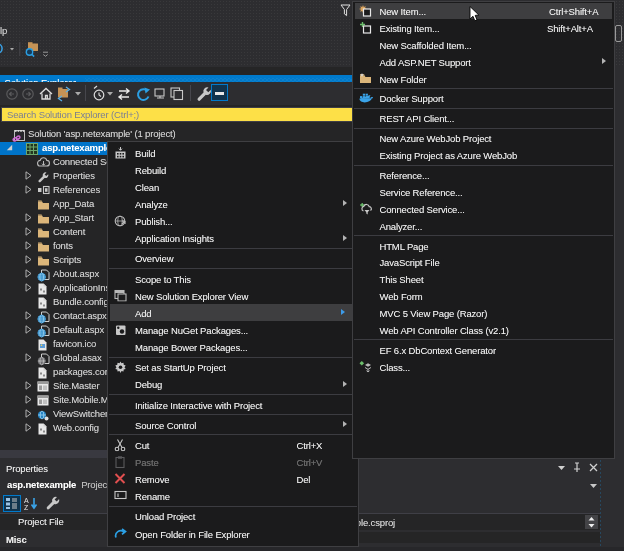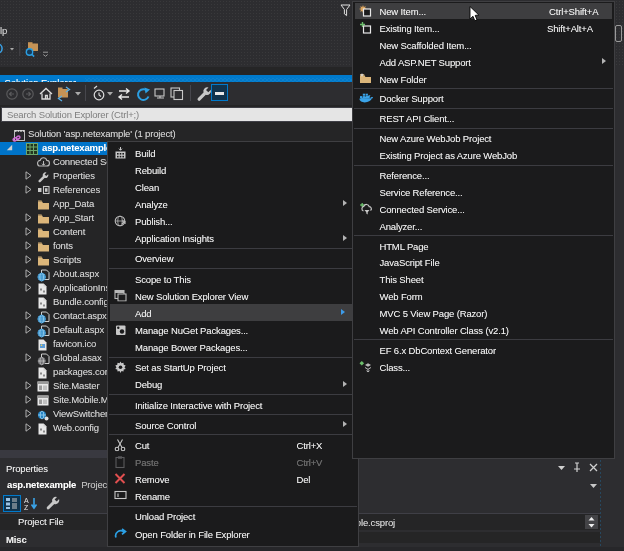--- a/index.html
+++ b/index.html
@@ -11,21 +11,21 @@
   .abs{position:absolute;}
   .tex{background-image:radial-gradient(circle,rgba(255,255,255,0.055) 0.7px,transparent 0.8px);background-size:3px 3px;}
   
   #sepanel{left:0;top:67px;width:600px;height:391px;background:#252526;}
   #setitle{left:0;top:0;width:600px;height:14.5px;background:#007acc;color:#fff;margin-top:8px;}
   #setitle .t{position:absolute;left:4.5px;top:2px;letter-spacing:-0.05px;}
   #setitle .dots{position:absolute;left:85px;right:8px;top:3px;bottom:3px;
     background-image:radial-gradient(circle,#1f8acb 0.65px,transparent 0.75px),radial-gradient(circle,#1f8acb 0.65px,transparent 0.75px);
     background-size:4px 4px;background-position:0 0,2px 2px;}
   #setoolbar{left:0;top:14.5px;width:600px;height:23px;background:#2d2d30;}
-  #sesearch{left:1px;top:40px;width:350px;height:13px;background:#e5e5e5;border:1px solid #3f3f46;color:#7e7e7e;line-height:13px;padding-left:5px;}
+  #sesearch{left:1px;top:40px;width:350px;height:13px;background:#fde047;border:1px solid #3f3f46;color:#7e7e7e;line-height:13px;padding-left:5px;}
   .tsep{position:absolute;top:3px;width:1px;height:16px;background:#46464c;}
   
   .tr{position:absolute;left:0;width:600px;height:14px;line-height:14px;color:#d2d2d2;white-space:nowrap;}
   .tr .exp{position:absolute;top:2.2px;width:9px;height:9px;}
   .tr .fi{position:absolute;top:1.5px;}
   .tr .lb{position:absolute;top:0;}
   
   #hscroll{left:0;top:450px;width:600px;height:8px;background:#393940;}
   
   #props{left:0;top:458px;width:624px;height:93px;background:#2d2d30;}

